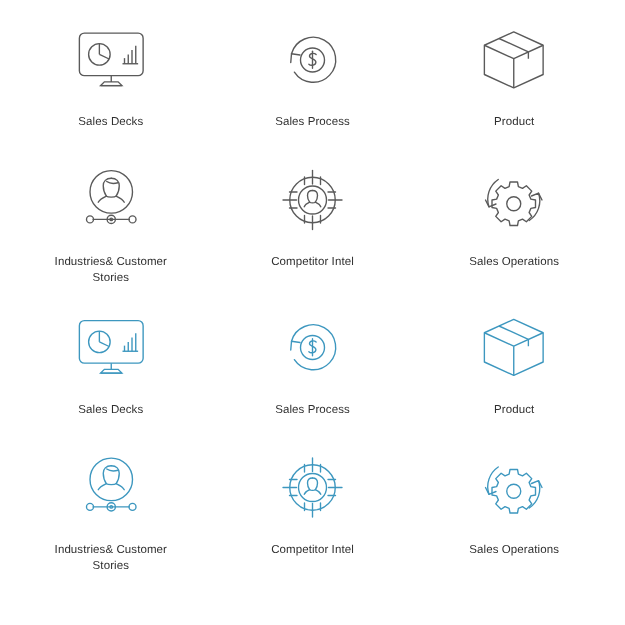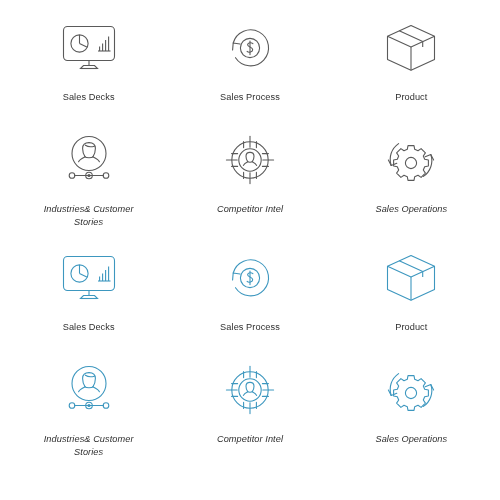--- a/index.html
+++ b/index.html
@@ -21,21 +21,21 @@
     padding: 18px 8px 10px 8px;
     display: flex;
     flex-direction: column;
   }
   .icon-row {
     display: flex;
     flex-direction: row;
     width: 100%;
   }
   .icon-row.r1, .icon-row.r3 { height: 112px; }
-  .icon-row.r2, .icon-row.r4 { height: 118px; font-style: italic; }
+  .icon-row.r2, .icon-row.r4 { height: 118px; }
   .icon-cell {
     flex: 1 1 0;
     display: flex;
     flex-direction: column;
     align-items: center;
     justify-content: flex-start;
   }
   .icon-art {
     width: 66px;
     height: 60px;

